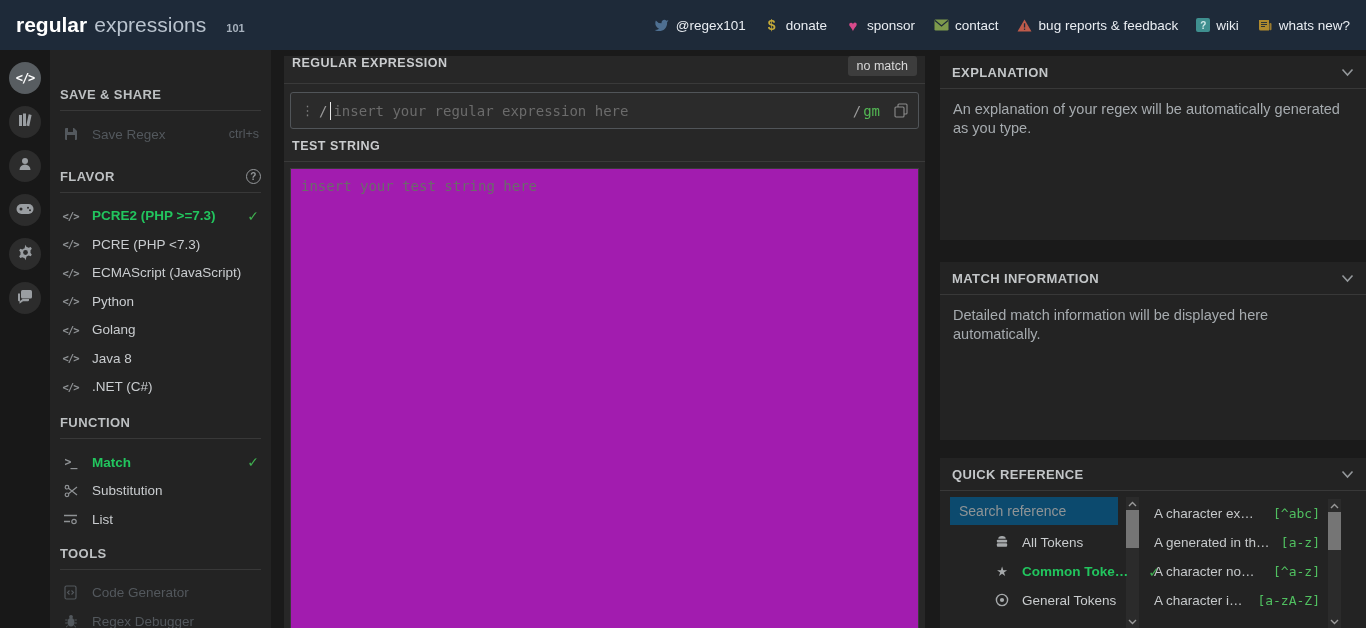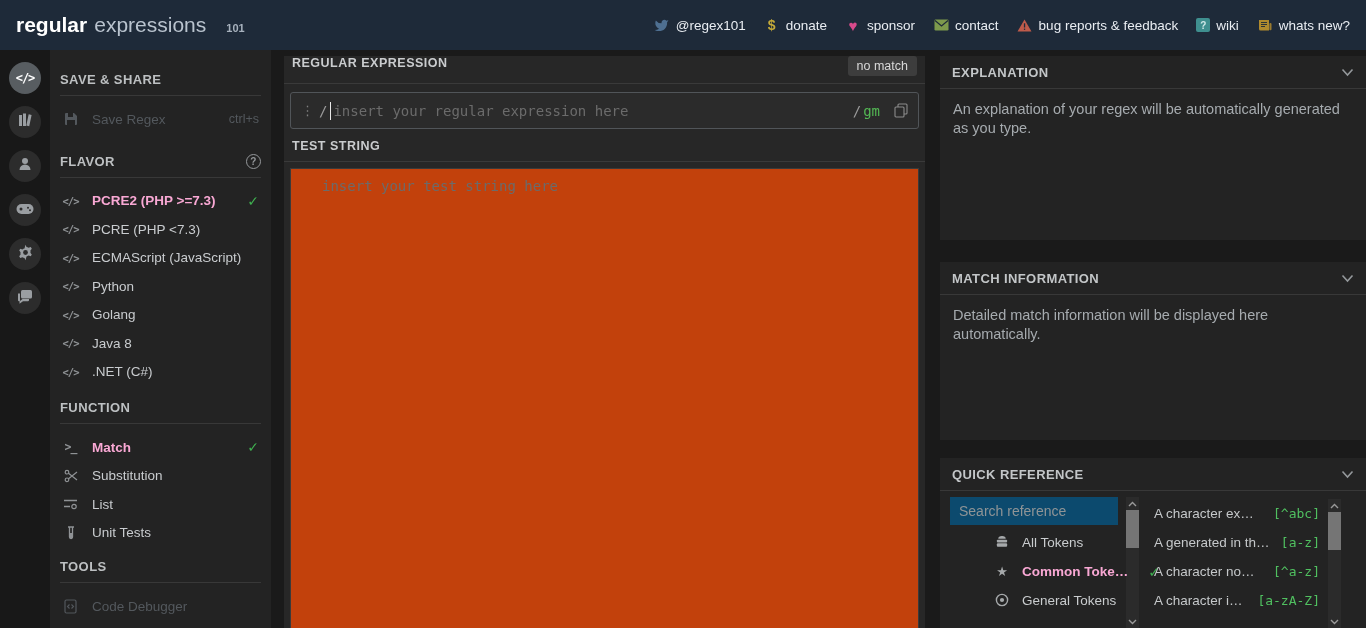--- a/index.html
+++ b/index.html
@@ -50,26 +50,26 @@
     margin-left:auto; width:15px; height:15px; border:1.4px solid #95989b; border-radius:50%;
     color:#95989b; font-size:10px; font-weight:700; display:flex; align-items:center; justify-content:center; cursor:pointer;
   }
   .sb-row {
     display:flex; align-items:center; height:28.5px; margin:0 10px; padding:0 2px;
     gap:13px; font-size:13.5px; color:#c9cccf; cursor:pointer; white-space:nowrap;
   }
   .sb-row .ic { width:17px; display:flex; justify-content:center; align-items:center; color:#8f9295; flex:none; }
   .code-glyph { font-family:"DejaVu Sans Mono",monospace; font-size:10.5px; font-weight:700; letter-spacing:-1px; }
   .term-glyph { font-family:"DejaVu Sans Mono",monospace; font-size:11.5px; font-weight:700; letter-spacing:-1px; }
-  .sel-label { font-weight:700; color:#f9a8d4; }
+  .sel-label { font-weight:700; color:#22c55e; }
   .check { margin-left:auto; color:#3fb050; font-size:14px; }
   .check.tight { margin-left:8px; }
   .dim, .dim .ic { color:#53585d !important; }
   .shortcut { margin-left:auto; font-size:12.5px; }
-  .mt22 { margin-top:22px; } .mt20 { margin-top:20px; } .mt14 { margin-top:14px; } .mt12 { margin-top:12px; }
+  .mt22 { margin-top:37px; } .mt20 { margin-top:20px; } .mt14 { margin-top:14px; } .mt12 { margin-top:12px; }
   .gap8 { height:9px; }
 
   
   #main {
     position:absolute; left:284px; top:56px; width:641px; height:572px;
     background:#272727; display:flex; flex-direction:column;
   }
   .main-title-row {
     height:28px; flex:none; display:flex; align-items:flex-start; padding:0 8px;
     border-bottom:1px solid #3a3a3a;
@@ -87,22 +87,22 @@
   .drag-handle { color:#808080; font-size:13px; margin-right:5px; cursor:grab; }
   .delim { color:#9b9b9b; }
   .caret { width:1px; height:18px; background:#e8e8e8; margin:0 1px 0 3px; }
   .rx-placeholder { color:#6b6b6b; margin-left:1px; }
   .flex-spacer { flex:1; }
   .flags-wrap { display:flex; align-items:center; gap:2px; cursor:pointer; }
   .flags { color:#53b854; }
   .copy-btn { margin-left:14px; color:#8b8b8b; display:flex; cursor:pointer; }
   .test-title-row { margin-top:10px; height:23px; }
   .test-box {
-    flex:1; margin:6px 6px 0 6px; background:#c2410c;
-    border:1px solid #3a3a3a; border-bottom:none; display:flex;padding-left:21px;
+    flex:1; margin:6px 6px 0 6px; background:#a21caf;
+    border:1px solid #3a3a3a; border-bottom:none; display:flex;
   }
   .test-box textarea {
     flex:1; background:transparent; border:none; outline:none; resize:none;
     padding:9px 10px; color:#cccccc; font-family:"DejaVu Sans Mono",monospace; font-size:14px;
   }
   .test-box textarea::placeholder { color:#6b6b6b; opacity:1; }
 
   
   .card { position:absolute; left:940px; width:426px; background:#232323; overflow:hidden; }
   #card-exp   { top:56px;  height:184px; }
@@ -323,42 +323,33 @@
     </div>
     <div class="sb-row">
       <span class="ic">
         <svg width="15" height="12" viewBox="0 0 15 12">
             <path d="M1 2.5h13M1 8.5h6" stroke="currentColor" stroke-width="1.5"></path>
             <circle cx="11" cy="8.5" r="2.2" fill="none" stroke="currentColor" stroke-width="1.2"></circle>
           </svg>
       </span>
       <span>List</span>
     </div>
-    <div class="sb-row">
-      <span class="ic">
-        <svg width="8" height="14" viewBox="0 0 8 14">
-            <path d="M1 1h6M2.5 1v10a1.5 1.5 0 0 0 3 0V1" stroke="currentColor" fill="none" stroke-width="1.3"></path>
-            <path d="M2.5 7h3v4a1.5 1.5 0 0 1-3 0z" fill="currentColor"></path>
-          </svg>
-      </span>
-      <span>Unit Tests</span>
-    </div>
 
     <div class="sb-title mt12">
       <span>TOOLS</span>
     </div>
     <div class="gap8"></div>
     <div class="sb-row dim">
       <span class="ic">
         <svg width="13" height="15" viewBox="0 0 13 15">
             <rect x="1" y="1" width="11" height="13" rx="1.5" fill="none" stroke="currentColor" stroke-width="1.2"></rect>
             <path d="M5.5 5.5 L3.5 7.5 L5.5 9.5 M7.5 5.5 L9.5 7.5 L7.5 9.5" fill="none" stroke="currentColor" stroke-width="1.1"></path>
           </svg>
       </span>
-      <span>Code Debugger</span>
+      <span>Code Generator</span>
     </div>
     <div class="sb-row dim">
       <span class="ic">
         <svg width="14" height="14" viewBox="0 0 14 14">
             <ellipse cx="7" cy="8.2" rx="3.4" ry="4.3" fill="currentColor"></ellipse>
             <circle cx="7" cy="2.8" r="1.9" fill="currentColor"></circle>
             <path d="M3.6 6H1.2M3.6 9H1.2m2.6 2.6-1.7 1.6M10.4 6h2.4m-2.4 3h2.4m-2.6 2.6 1.7 1.6" stroke="currentColor" stroke-width="1"></path>
           </svg>
       </span>
       <span>Regex Debugger</span>

